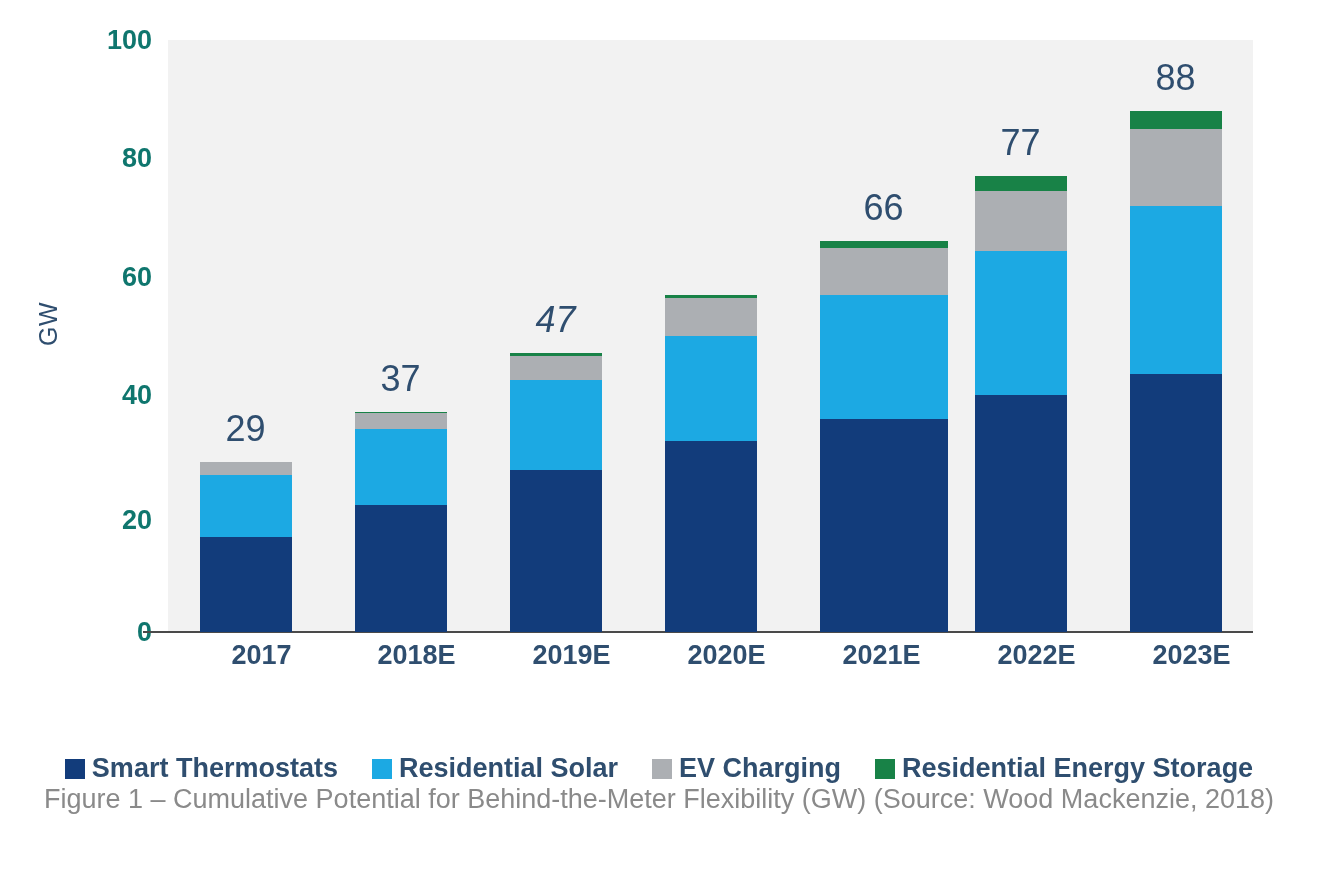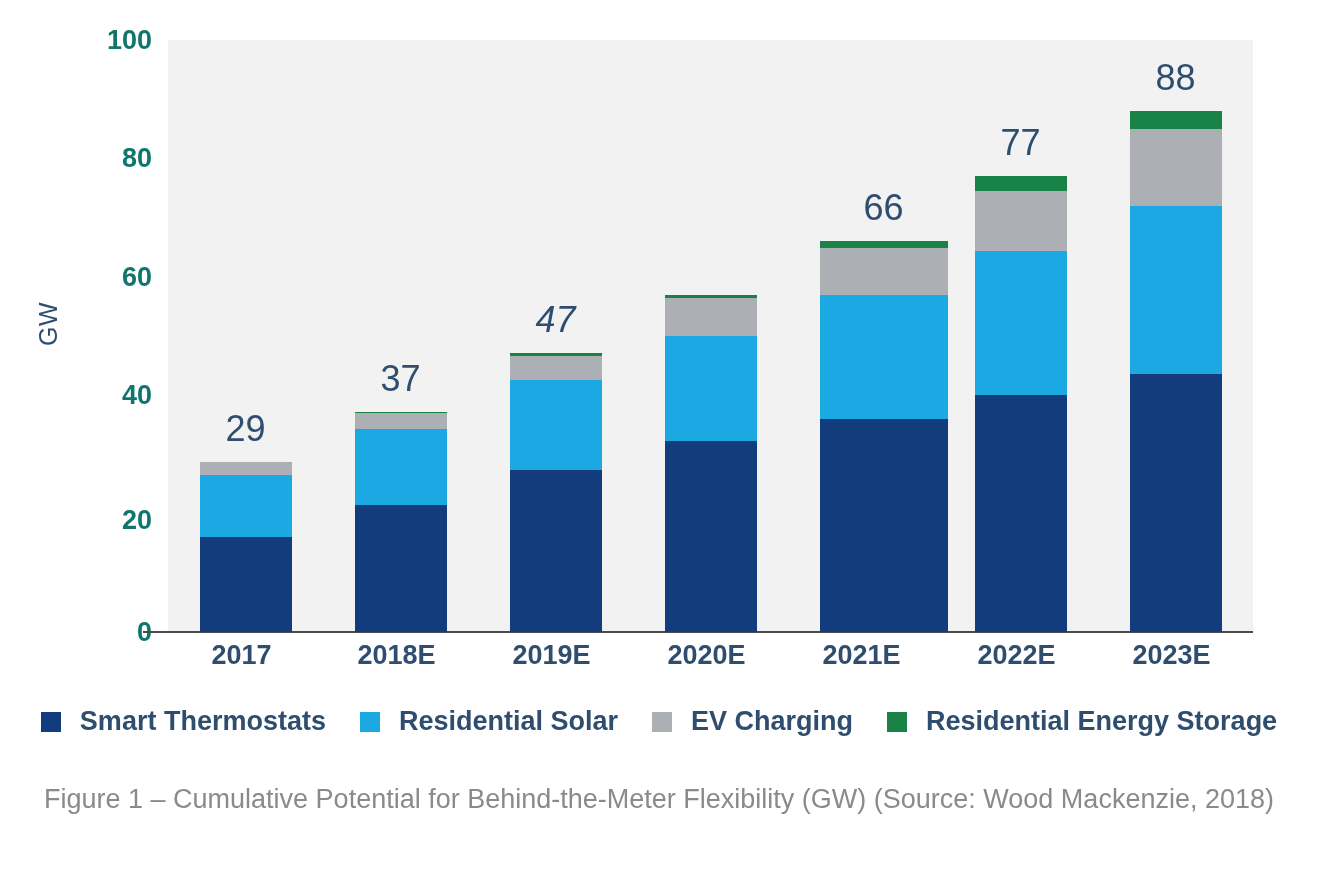--- a/index.html
+++ b/index.html
@@ -112,21 +112,21 @@
     left: -30%;
     text-align: center;
     font-size: 36px;
     color: #2F4E6F;
     white-space: nowrap;
   }
 
   
   #x-labels {
     position: absolute;
-    left: 164px;
+    left: 184px;
     top: 640px;
     width: 1085px;
     height: 40px;
   }
   .x-label {
     position: absolute;
     top: 0;
     text-align: center;
     font-size: 27px;
     font-weight: bold;
@@ -141,21 +141,22 @@
     top: 706px;
     width: 1318px;
     display: flex;
     justify-content: center;
     align-items: center;
     gap: 34px;
   }
   .legend-item {
     display: flex;
     align-items: center;
-    gap: 19px;
+    gap: 7px;
+    margin-top: 47px;
   }
   .legend-swatch {
     width: 20px;
     height: 20px;
     display: inline-block;
     flex: none;
   }
   .legend-label {
     font-size: 27px;
     font-weight: bold;

